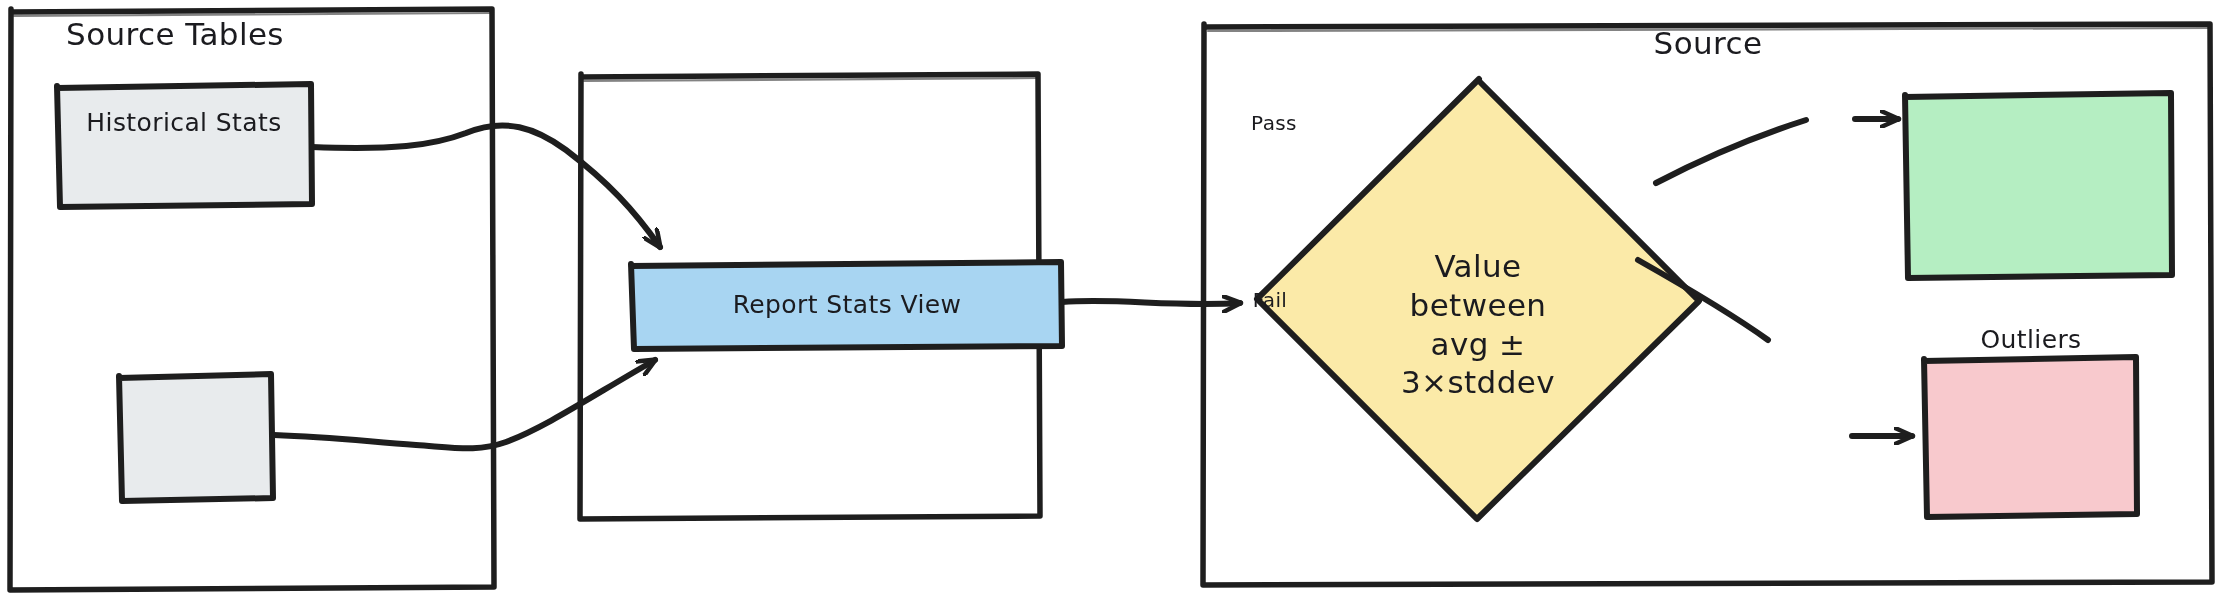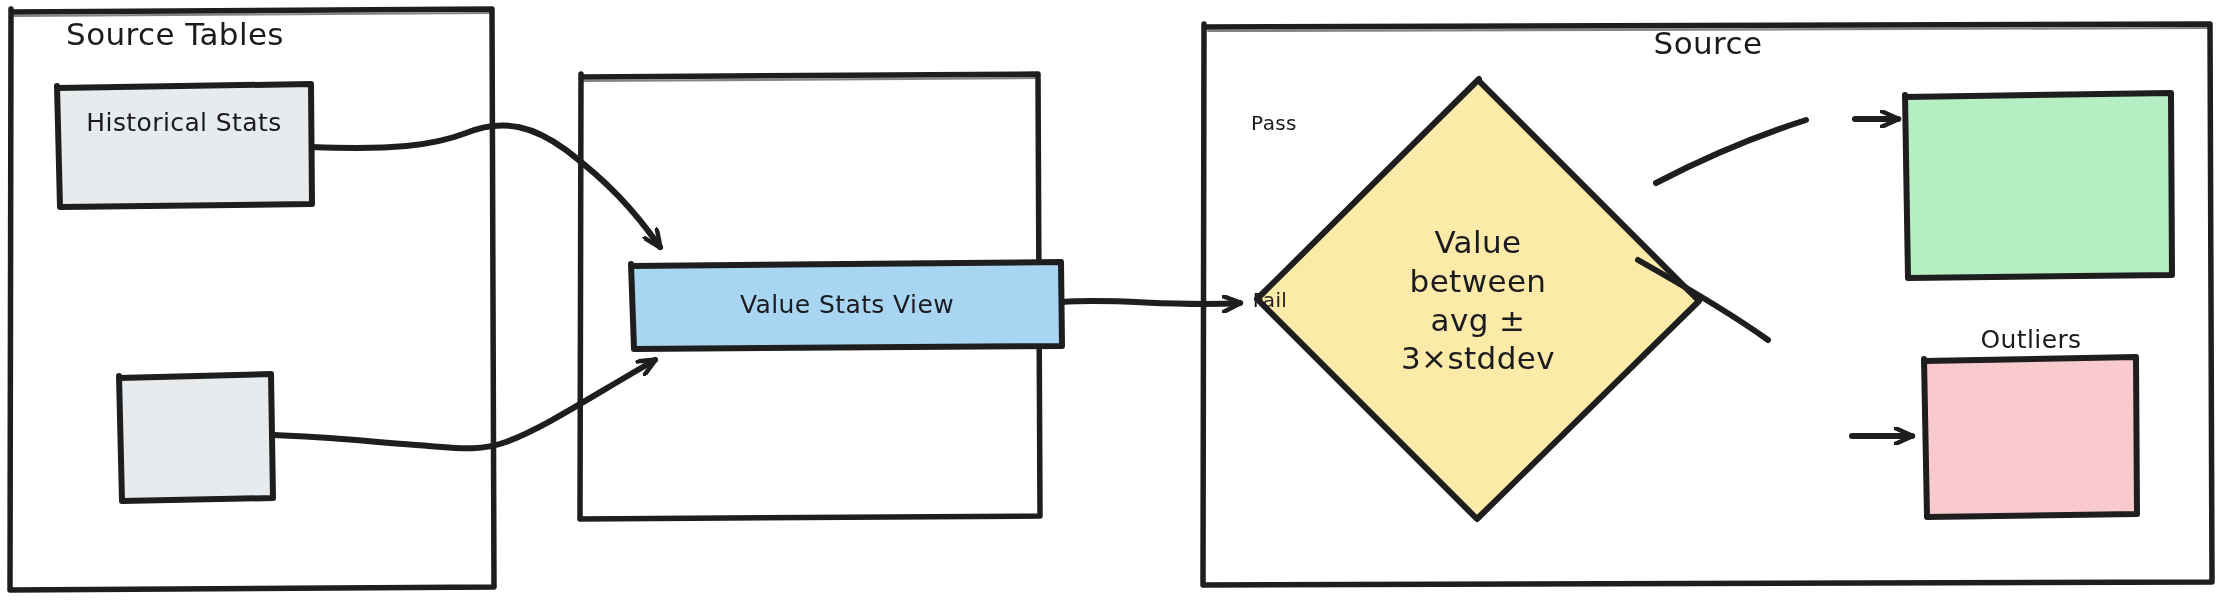--- a/index.html
+++ b/index.html
@@ -38,20 +38,21 @@
   }
   .group-title {
     font-size: 31px;
   }
   .node-label {
     font-size: 25px;
   }
   .diamond-label {
     font-size: 31px;
     line-height: 1.25;
+    margin-top: 24px;
   }
   .edge-label {
     font-size: 20px;
   }
   .ctr {
     transform: translate(-50%, -50%);
   }
 </style>
 </head>
 <body>
@@ -136,21 +137,21 @@
   </svg>
 
   <div class="lbl group-title ctr" style="left:175px; top:34px;">Source Tables</div>
 
 
   <div class="lbl group-title ctr" style="left:1708px; top:43px;">Source</div>
 
   <div class="lbl node-label ctr" style="left:184px; top:123px;">Historical Stats</div>
 
 
-  <div class="lbl node-label ctr" style="left:847px; top:305px;">Value Stats View</div>
+  <div class="lbl node-label ctr" style="left:847px; top:305px;">Report Stats View</div>
 
   <div class="lbl diamond-label ctr" style="left: 1478px; top: 300px; width: 300px; white-space: pre-line;">Value
 between
 avg ±
 3×stddev</div>
 
 
   <div class="lbl node-label ctr" style="left:2031px; top:308px;margin-top:32px;">Outliers</div>
 
   <div class="lbl edge-label ctr" style="left:1274px; top:124px;">Pass</div>

